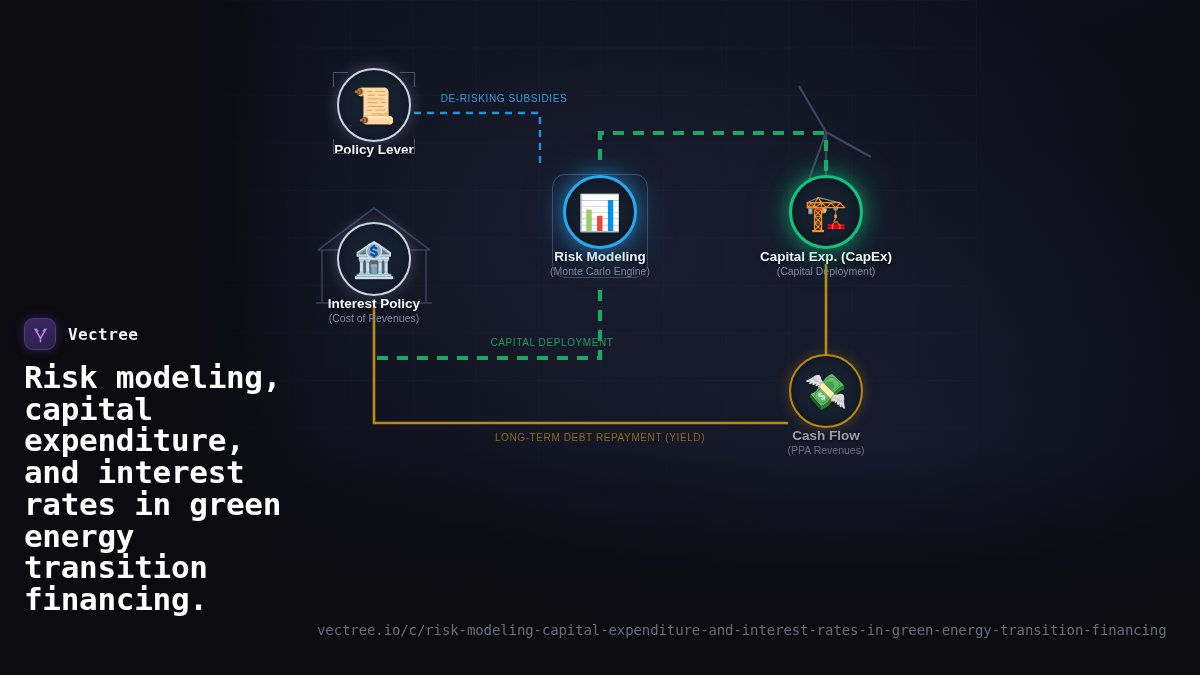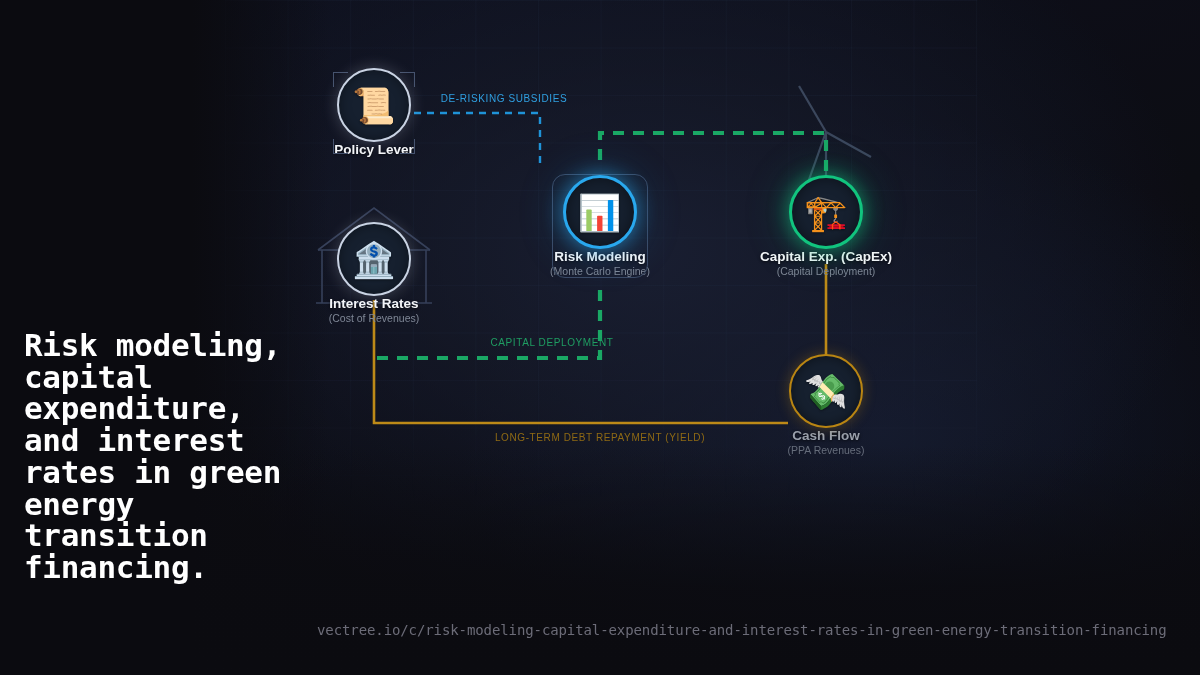--- a/index.html
+++ b/index.html
@@ -186,21 +186,21 @@
       <span class="glyph">📜</span>
     </div>
     <div class="title">Policy Lever</div>
     <div class="sub"></div>
   </div>
 
   <div class="node" style="left:374px;top:273px">
     <div class="ring ring-plain">
       <span class="glyph">🏦</span>
     </div>
-    <div class="title">Interest Rates</div>
+    <div class="title">Interest Policy</div>
     <div class="sub">(Cost of Revenues)</div>
   </div>
 
   <div class="node" style="left:600px;top:226px">
     <div class="node-frame"></div>
     <div class="ring ring-blue">
       <span class="glyph">📊</span>
     </div>
     <div class="title">Risk Modeling</div>
     <div class="sub">(Monte Carlo Engine)</div>
@@ -217,16 +217,27 @@
   <div class="node dim" style="left:826px;top:405px">
     <div class="ring ring-amber">
       <span class="glyph">💸</span>
     </div>
     <div class="title">Cash Flow</div>
     <div class="sub">(PPA Revenues)</div>
   </div>
 </div>
 
 <div id="left-panel">
+  <div id="brand">
+    <div id="brand-mark">
+      <svg width="19" height="19" viewBox="0 0 24 24" fill="none" stroke="#c07af0" stroke-width="2" stroke-linecap="round">
+        <path d="M5 5 L12 17 L19 5"></path>
+        <path d="M12 17 L12 21"></path>
+        <path d="M8.5 7.5 L6.5 5.5"></path>
+        <path d="M15.5 7.5 L17.5 5.5"></path>
+      </svg>
+    </div>
+    <div id="brand-name">Vectree</div>
+  </div>
   <div id="headline">Risk modeling, capital expenditure, and interest rates in green energy transition financing.</div>
 </div>
 
 <div id="footer-url">vectree.io/c/risk-modeling-capital-expenditure-and-interest-rates-in-green-energy-transition-financing</div>
 
 </body></html>

